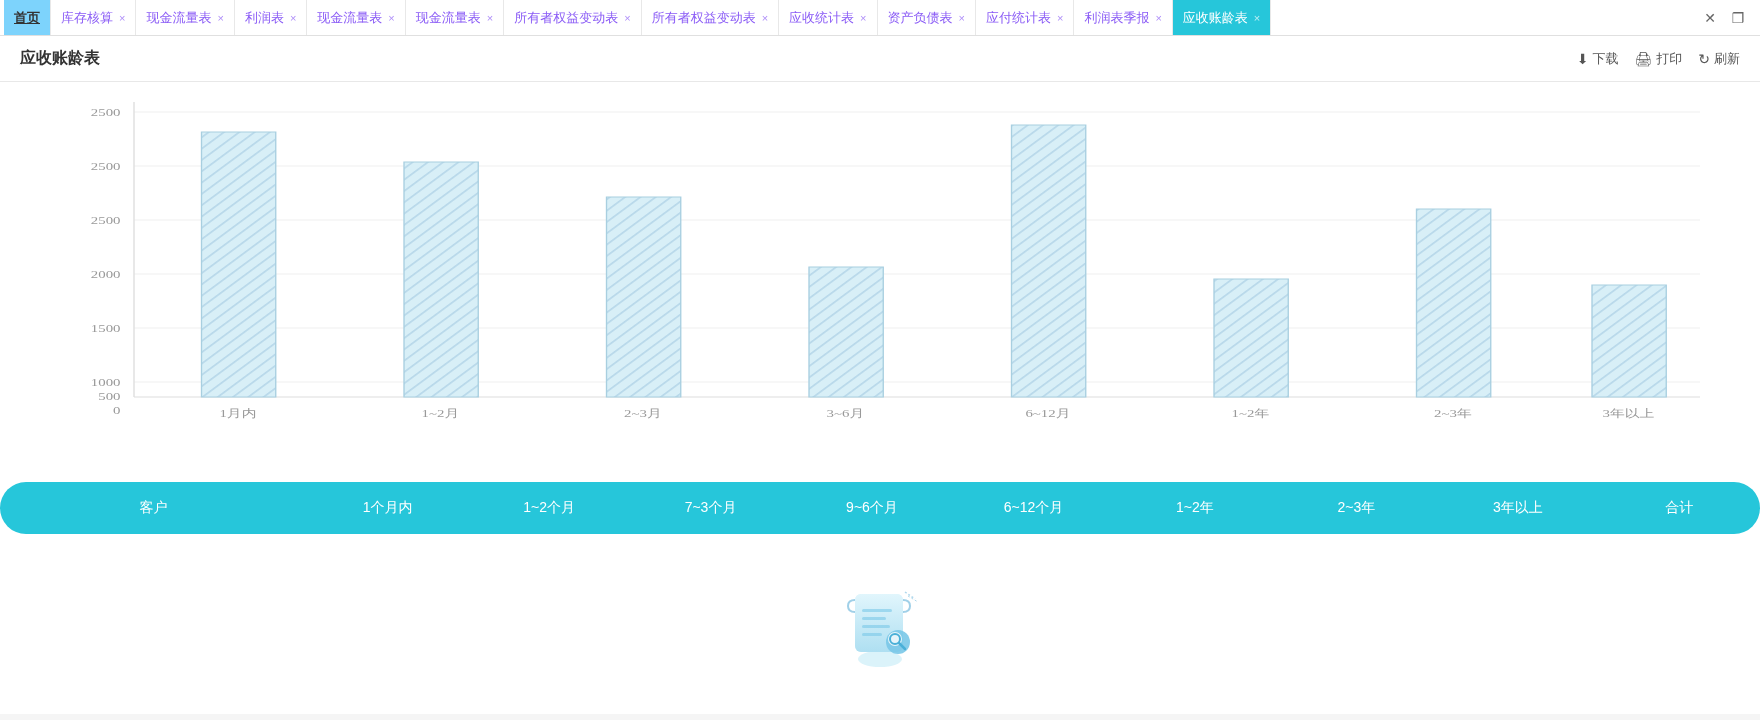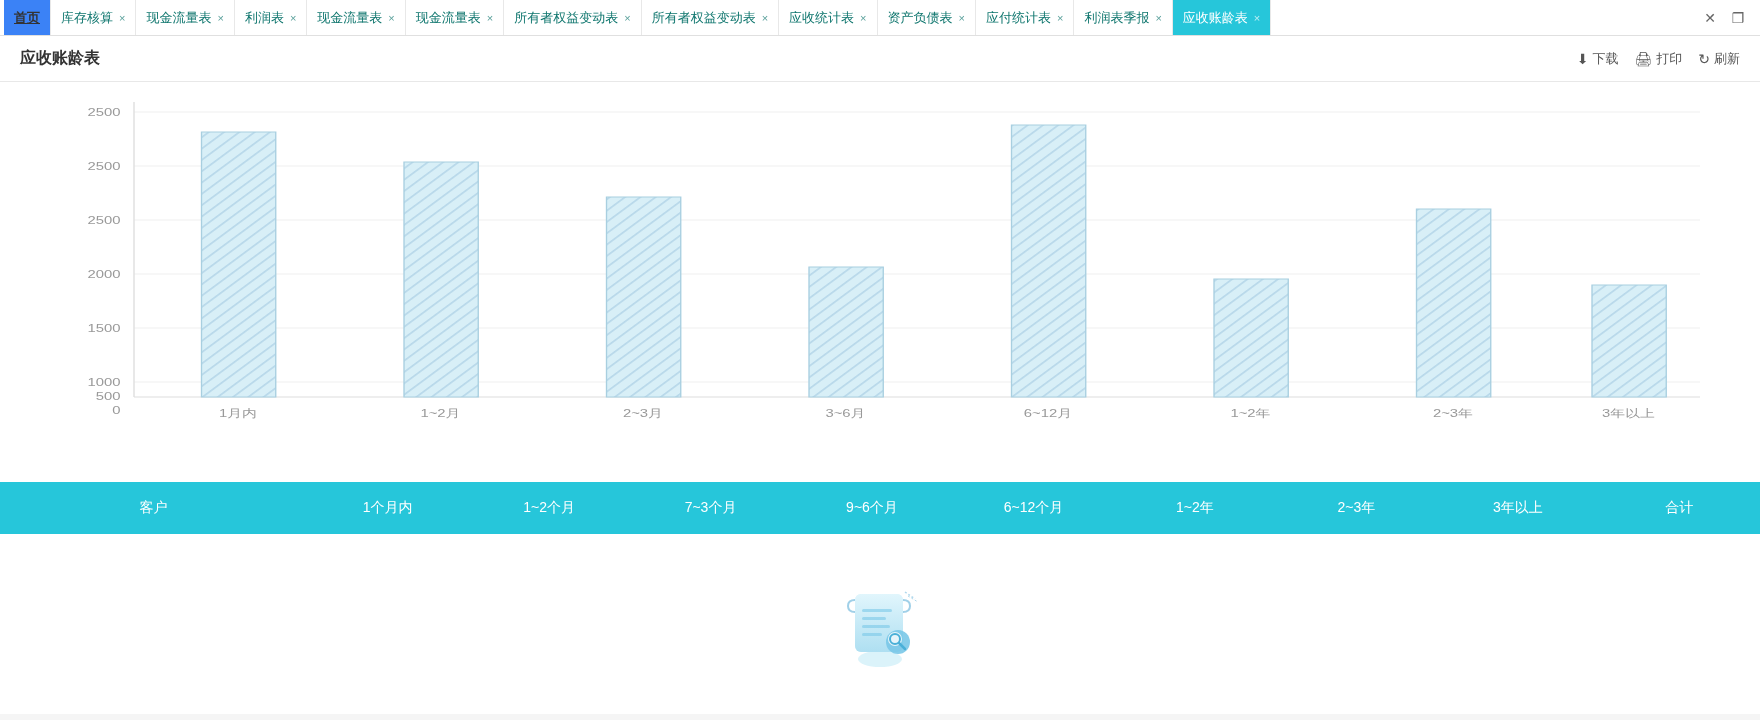--- a/index.html
+++ b/index.html
@@ -19,40 +19,40 @@
     }
     .tab-bar::-webkit-scrollbar { height: 3px; }
     .tab-bar::-webkit-scrollbar-thumb { background: #ccc; }
 
     .tab-item {
       display: inline-flex;
       align-items: center;
       padding: 0 10px;
       height: 36px;
       cursor: pointer;
-      color: #0f766e;
+      color: #8b5cf6;
       font-size: 13px;
       border-right: 1px solid #e8e8e8;
       white-space: nowrap;
       background: #fff;
     }
     .tab-item.active {
       background: #26c6da;
       color: #fff;
     }
     .tab-item .tab-close {
       margin-left: 6px;
       font-size: 11px;
       opacity: 0.7;
       cursor: pointer;
     }
     .tab-item.home {
       font-weight: bold;
       color: #333;
-      background: #3b82f6;
+      background: #7dd3fc;
       text-decoration: underline;
     }
 
     .tab-bar-actions {
       margin-left: auto;
       display: flex;
       align-items: center;
       gap: 8px;
       padding-right: 8px;
     }
@@ -110,20 +110,21 @@
     }
 
     
     .table-header {
       background: #26c6da;
       display: flex;
       align-items: center;
       height: 52px;
       color: #fff;
       font-size: 14px;
+      border-radius: 26px;
     }
     .table-header-cell {
       flex: 1;
       text-align: center;
       padding: 0 8px;
       font-weight: 500;
     }
     .table-header-cell.customer {
       flex: 2;
     }
@@ -220,21 +221,21 @@
     <div class="header-action-btn">
       <span style="font-size:14px;">↻</span>
       <span>刷新</span>
     </div>
   </div>
 </div>
 
 <div class="main-content">
 
   <div class="chart-area">
-    <div style="position:relative; height:330px; margin: 0 20px 0 60px;">
+    <div style="position:relative; height:330px; margin: 0 20px 0 60px; font-family: Liberation Serif, serif;">
       
       <svg width="100%" height="100%" viewBox="0 0 1200 330" preserveAspectRatio="none">
 
         <line x1="40" y1="10" x2="1200" y2="10" stroke="#f0f0f0" stroke-width="1"></line>
         <line x1="40" y1="64" x2="1200" y2="64" stroke="#f0f0f0" stroke-width="1"></line>
         <line x1="40" y1="118" x2="1200" y2="118" stroke="#f0f0f0" stroke-width="1"></line>
         <line x1="40" y1="172" x2="1200" y2="172" stroke="#f0f0f0" stroke-width="1"></line>
         <line x1="40" y1="226" x2="1200" y2="226" stroke="#f0f0f0" stroke-width="1"></line>
         <line x1="40" y1="280" x2="1200" y2="280" stroke="#f0f0f0" stroke-width="1"></line>
 

